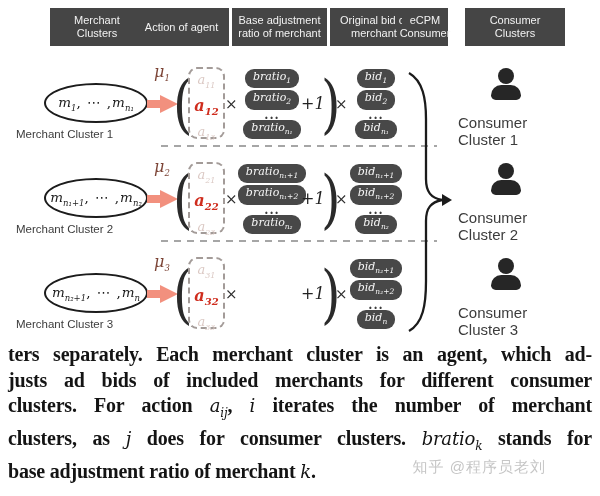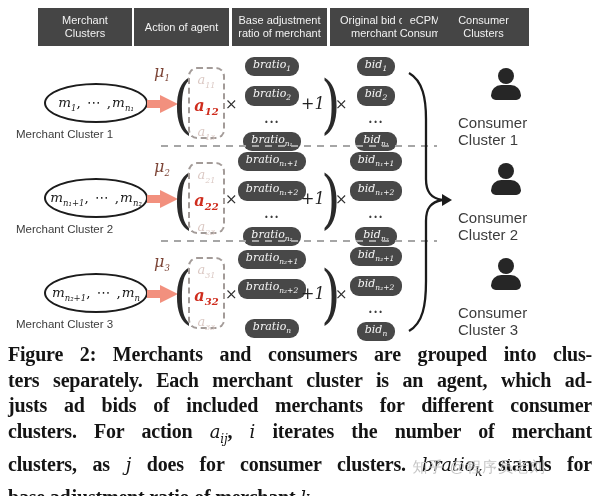--- a/index.html
+++ b/index.html
@@ -36,21 +36,21 @@
   .action{font-family:"DejaVu Serif",serif;font-style:italic;line-height:1;white-space:nowrap;}
   .action sub{font-style:italic;}
   .action.faded{color:#dbc9c4;font-size:13px;}
   .action.faded sub{font-size:8px;}
   .action.active{color:#cf2c1d;font-size:16px;font-weight:bold;}
   .action.active sub{font-size:10px;}
   .tsign{position:absolute;top:38px;font-size:15px;color:#2e2e2e;font-family:"DejaVu Serif",serif;}
   .tA{left:225px;}
   .tB{left:335px;}
   .pillcol{position:absolute;top:8px;height:78px;display:flex;flex-direction:column;align-items:center;
-           justify-content:center;gap:10px;}
+           justify-content:center;gap:2px;}
   .ratios{left:238px;width:68px;}
   .bids{left:349px;width:54px;}
   .pill{background:#484848;color:#f6f6f6;border-radius:9px;padding:1px 8px;
         font-family:"DejaVu Serif",serif;font-style:italic;font-size:11px;line-height:13px;white-space:nowrap;}
   .pill sub{font-size:7.5px;font-style:italic;}
   .colDots{font-size:12px;line-height:6px;color:#3c3c3c;letter-spacing:1px;font-weight:bold;
            font-family:"DejaVu Serif",serif;}
   .colGap{height:8px;}
   .plus1{position:absolute;left:301px;top:37px;font-family:"DejaVu Serif",serif;font-style:italic;
          font-size:16px;color:#222;}
@@ -74,26 +74,26 @@
   .cmath{font-weight:normal;font-style:italic;font-family:"DejaVu Serif",serif;font-size:18px;}
   .cmath sub{font-size:12px;font-style:italic;}
   .watermark{position:absolute;right:54px;top:458px;font-size:15px;color:#c6c6c6;
              font-family:"Liberation Sans",sans-serif;letter-spacing:1px;}
 </style>
 </head>
 <body>
 
 <div class="fig">
   <div id="header">
-      <div class="hbox" style="left: 38px; width: 94px;">Merchant Clusters</div>
+      <div class="hbox" style="left: 50px; width: 94px;">Merchant Clusters</div>
       <div class="hbox" style="left: 134px; width: 95px;">Action of agent</div>
       <div class="hbox" style="left: 232px; width: 95px;">Base adjustment ratio of merchant</div>
       <div class="hbox" style="left: 330px; width: 88px;">Original bid of merchant</div>
       <div class="hbox" style="left: 402px; width: 46px;">eCPM Consumer</div>
-      <div class="hbox" style="left: 438px; width: 91px;">Consumer Clusters</div>
+      <div class="hbox" style="left: 465px; width: 100px;">Consumer Clusters</div>
     </div>
   <div id="rows-root">
       <div class="row" style="top: 57px;">
     <div class="ellipse">
       <span class="mtext js-mset"><span>m<sub>1</sub></span><span class="sep-txt">, ⋯ ,</span><span>m<sub>n₁</sub></span></span>
     </div>
     <div class="mlabel js-mlabel">Merchant Cluster 1</div>
     <div class="mu js-mu"><span>μ<sub>1</sub></span></div>
     <div class="arrow">
       <div class="tail"></div>
@@ -175,26 +175,20 @@
       <div class="tail"></div>
       <div class="head"></div>
     </div>
     <div class="paren open js-popen">(</div>
     <div class="abox js-abox">
           <span class="action faded">a<sub>31</sub></span>
           <span class="action active">a<sub>32</sub></span>
           <span class="action faded">a<sub>33</sub></span>
         </div>
     <div class="tsign tA js-ta">×</div>
-    <div class="pillcol ratios js-ratios">
-          <span class="pill">bratio<sub>n₂+1</sub></span>
-          <span class="pill">bratio<sub>n₂+2</sub></span>
-          <span class="colGap"></span>
-          <span class="pill">bratio<sub>n</sub></span>
-        </div>
     <div class="plus1 js-plus">+1</div>
     <div class="paren close js-pclose">)</div>
     <div class="tsign tB js-tb">×</div>
     <div class="pillcol bids js-bids">
           <span class="pill">bid<sub>n₂+1</sub></span>
           <span class="pill">bid<sub>n₂+2</sub></span>
           <span class="colDots">...</span>
           <span class="pill">bid<sub>n</sub></span>
         </div>
     <div class="person">
@@ -204,21 +198,20 @@
     <div class="clabel js-clabel">Consumer Cluster 3</div>
   </div>
     </div>
   <div class="sep sep1"></div>
   <div class="sep sep2"></div>
   <svg class="brace-svg" width="64" height="292" viewBox="0 0 64 292">
     <path d="M11,16 C25,24 28,42 28,62 L28,122 C28,135 33,141 44,143 C33,145 28,151 28,164 L28,224 C28,248 25,266 11,274" fill="none" stroke="#1b1b1b" stroke-width="2.3"></path>
     <polygon points="44,137 54,143 44,149" fill="#1b1b1b"></polygon>
   </svg>
   <div class="caption" id="caption">
-      <div class="cap-line j">Figure 2: Merchants and consumers are grouped into clus-</div>
       <div class="cap-line j">ters separately. Each merchant cluster is an agent, which ad-</div>
       <div class="cap-line j">justs ad bids of included merchants for different consumer</div>
       <div class="cap-line j">clusters. For action <span class="cmath">a<sub>ij</sub></span>, <span class="cmath">i</span> iterates the number of merchant</div>
       <div class="cap-line j">clusters, as <span class="cmath">j</span> does for consumer clusters. <span class="cmath">bratio<sub>k</sub></span> stands for</div>
       <div class="cap-line">base adjustment ratio of merchant <span class="cmath">k</span>.</div>
     </div>
   <div class="watermark">知乎 @程序员老刘</div>
 </div>
 
 </body></html>

